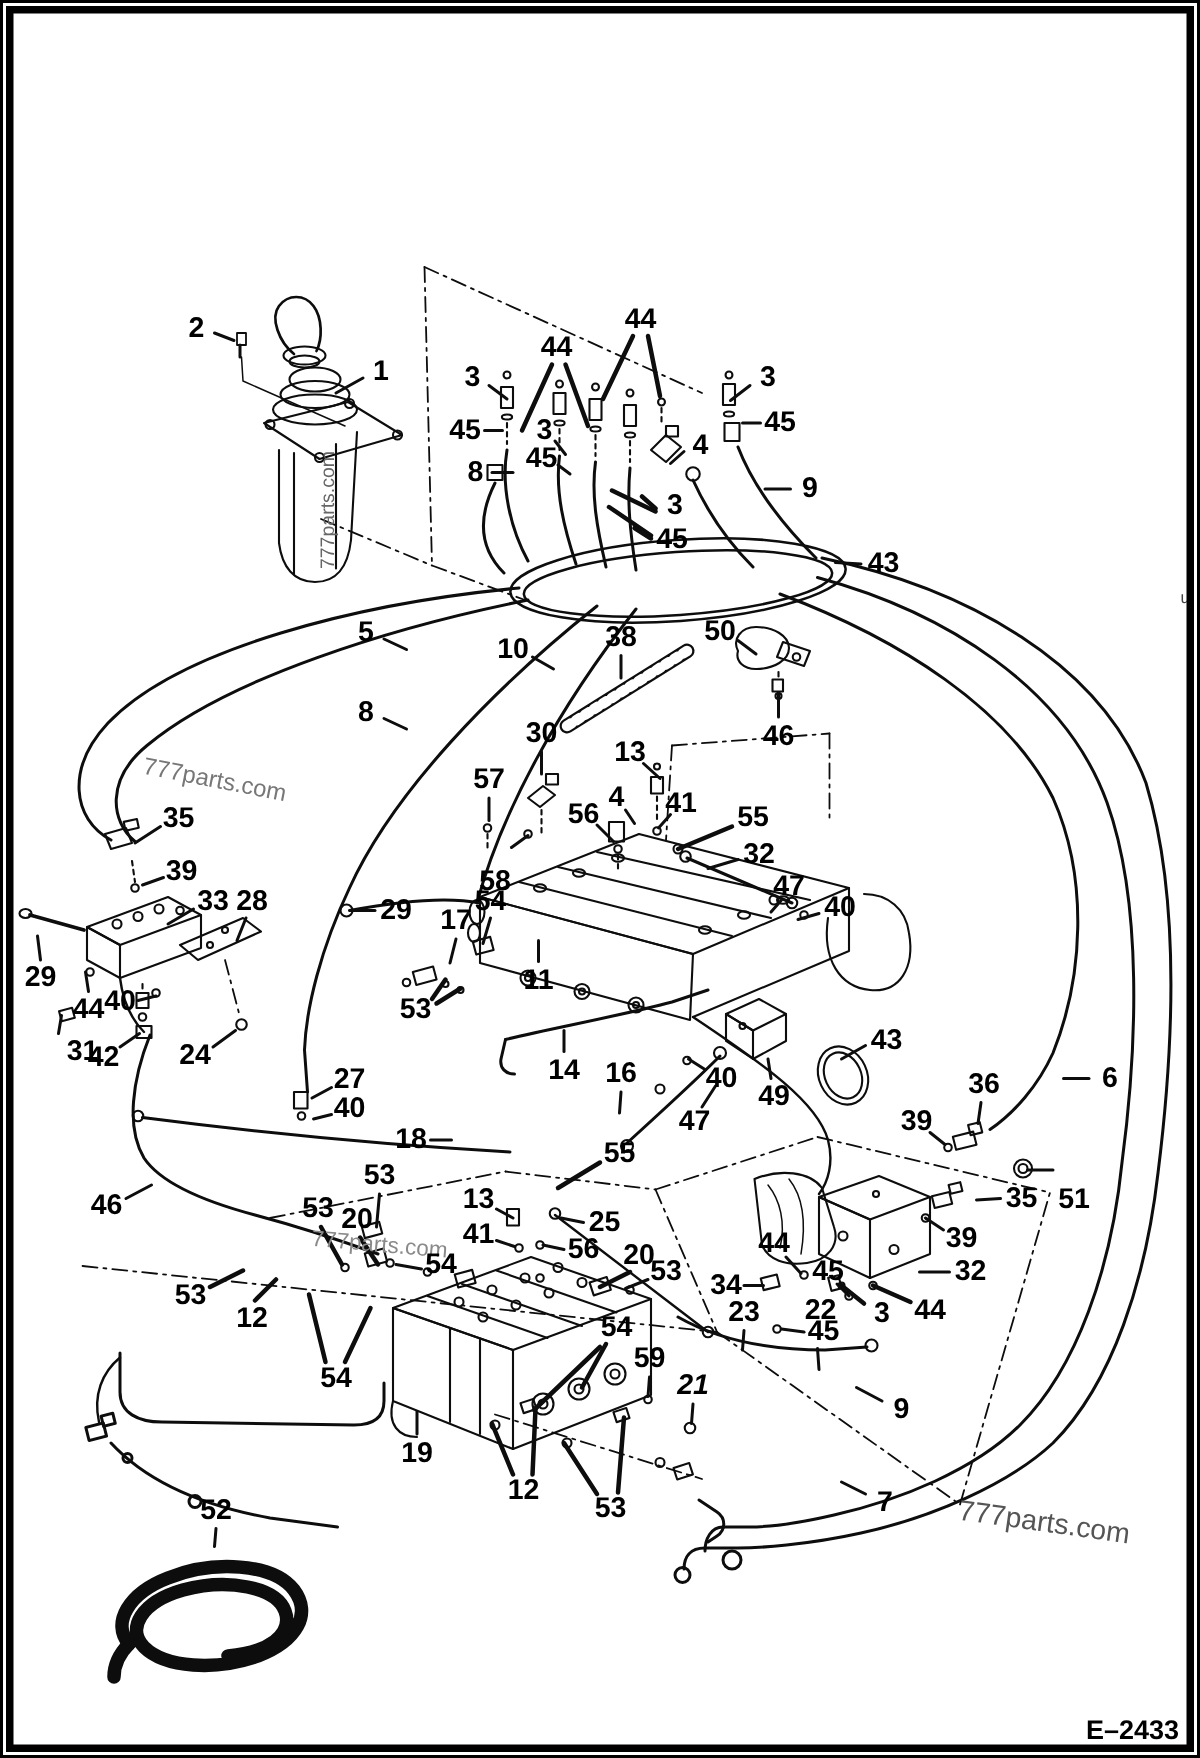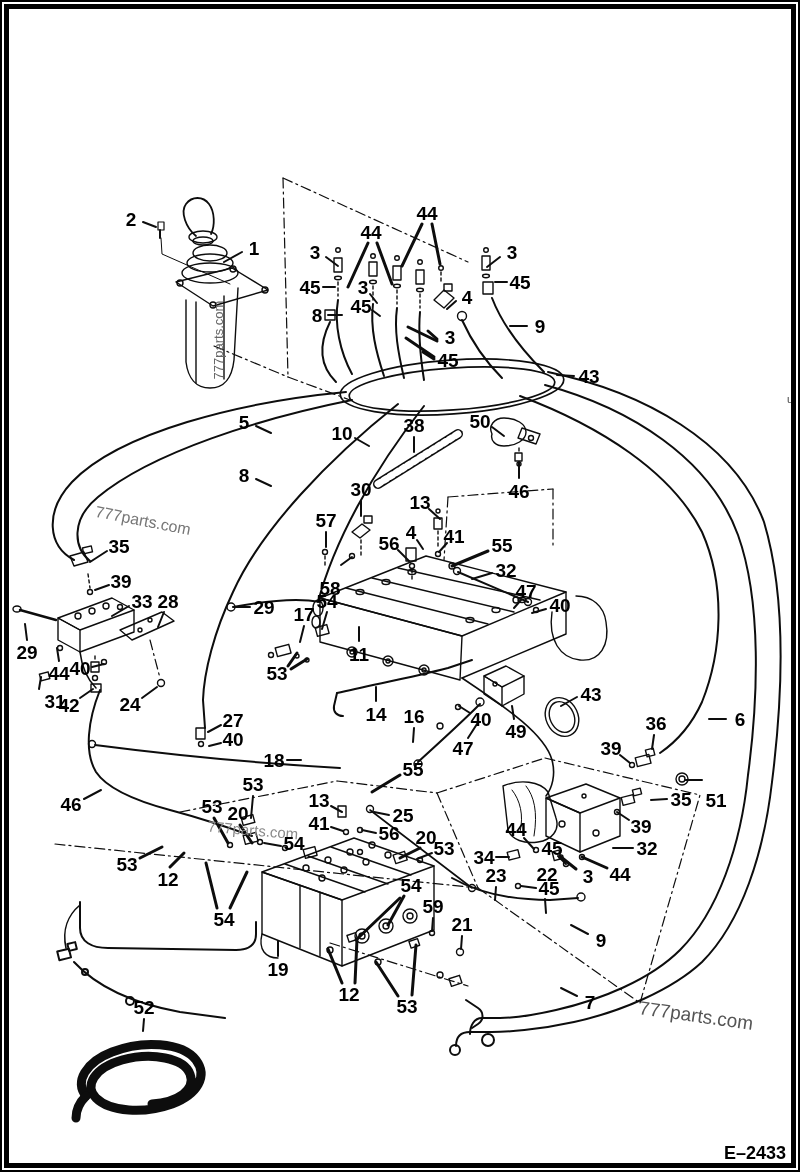--- a/index.html
+++ b/index.html
@@ -529,21 +529,21 @@
       <div class="callout" style="left: 588px; top: 876px;">3</div>
       <div class="callout" style="left: 620px; top: 874px;">44</div>
       <div class="callout" style="left: 496px; top: 875px;">23</div>
       <div class="callout" style="left: 549px; top: 888px;">45</div>
       <div class="callout" style="left: 127px; top: 864px;">53</div>
       <div class="callout" style="left: 168px; top: 879px;">12</div>
       <div class="callout" style="left: 294px; top: 843px;">54</div>
       <div class="callout" style="left: 224px; top: 919px;">54</div>
       <div class="callout" style="left: 411px; top: 885px;">54</div>
       <div class="callout" style="left: 433px; top: 906px;">59</div>
-      <div class="callout" style="left: 462px; top: 924px;">21</div>
+      <div class="callout" style="left: 462px; top: 924px; font-style: italic;">21</div>
       <div class="callout" style="left: 547px; top: 874px; text-align: right;">22</div>
       <div class="callout" style="left: 601px; top: 940px;">9</div>
       <div class="callout" style="left: 278px; top: 969px;">19</div>
       <div class="callout" style="left: 349px; top: 994px;">12</div>
       <div class="callout" style="left: 407px; top: 1006px;">53</div>
       <div class="callout" style="left: 590px; top: 1002px;">7</div>
       <div class="callout" style="left: 144px; top: 1007px;">52</div>
     </div>
 
   <div class="page-code">E–2433</div>

